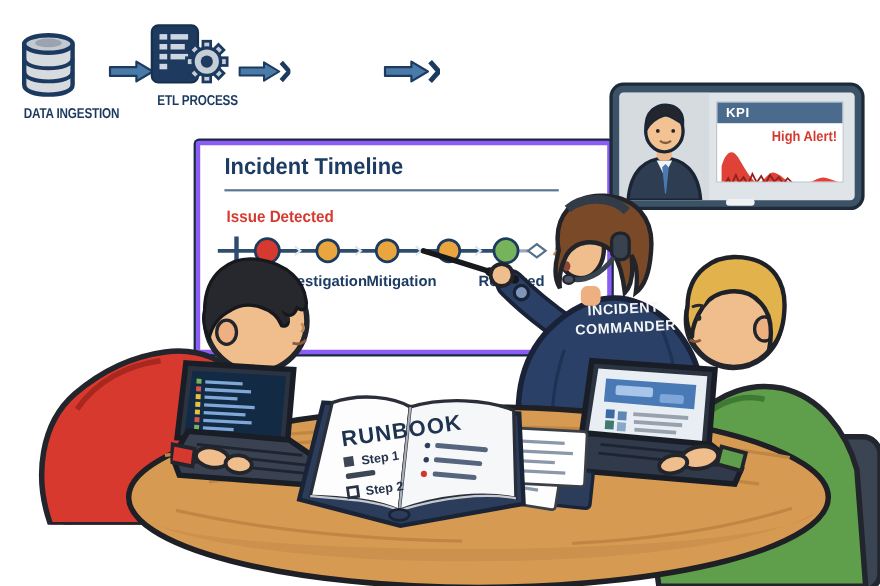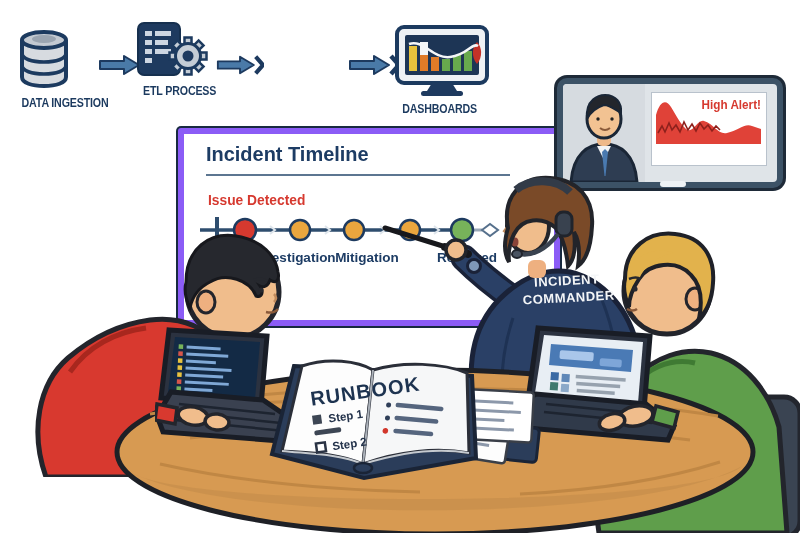--- a/index.html
+++ b/index.html
@@ -3,33 +3,33 @@
 <meta charset="utf-8">
 <style>
   html,body{margin:0;background:#fff}
   #canvas{position:relative;width:800px;height:533px;background:#ffffff;overflow:hidden;
           font-family:"Liberation Sans",sans-serif;}
   .abs{position:absolute}
   .stage{position:absolute;display:flex;flex-direction:column;align-items:flex-start}
   .pl{font-size:13px;font-weight:bold;color:#1c3a5f;white-space:nowrap;
       transform:scaleX(.82);letter-spacing:-.2px;margin-top:3px}
   .board{position:absolute;left:178px;top:128px;width:370px;height:186px;background:#fff;
-         border:6px solid #8b5cf6;border-radius:3px;box-shadow:0 0 0 2px #182a40}
+         border:4px solid #8b5cf6;border-radius:3px;box-shadow:0 0 0 2px #182a40}
   .board-title{position:absolute;left:22px;top:8px;font-size:21px;font-weight:bold;color:#1d3c64;
          transform:scaleX(.95);transform-origin:left;white-space:nowrap}
   .board-underline{position:absolute;left:22px;top:40px;width:304px;height:2px;background:#5c7691}
   .issue{position:absolute;left:24px;top:57px;font-size:15px;font-weight:bold;color:#d6392f;
          transform:scaleX(.92);transform-origin:left;white-space:nowrap}
   .tv{position:absolute;left:557px;top:78px;width:226px;height:110px;background:#dfe4e8;
       border:6px solid #3c5266;border-radius:10px;box-shadow:0 0 0 3px #1e2a38;box-sizing:border-box;overflow:hidden}
   .kpi-card{position:absolute;left:88px;top:8px;width:116px;height:74px;background:#fff;
       border:1.5px solid #b9c2cc;box-sizing:border-box;overflow:hidden}
   .kpi-head{height:19px;background:#4a6b8c;color:#fff;font-size:12px;font-weight:bold;
       line-height:19px;padding-left:8px;letter-spacing:.5px}
-  .kpi-body{position:relative;height:53px}
+  .kpi-body{position:relative;height:70px}
   .kpi-alert{position:absolute;right:5px;top:4px;color:#d6392f;font-size:13px;font-weight:bold;white-space:nowrap;
       transform:scaleX(.9);transform-origin:right}
   .tv-pill{position:absolute;left:660px;top:181px;width:26px;height:6px;background:#eef2f5;border-radius:3px}
   svg text{font-family:"Liberation Sans",sans-serif}
 </style>
 </head>
 <body>
 
 <div id="canvas">
 
@@ -83,40 +83,20 @@
     <path d="M2 9 h24 v-5 l15 9 -15 9 v-5 h-24 z" fill="#4a7aa8" stroke="#1d3a5f" stroke-width="2" stroke-linejoin="round"></path>
     <path d="M43 4 l8 9 -8 9" fill="none" stroke="#1d3a5f" stroke-width="4.5"></path>
   </svg>
 
 
   <svg class="abs" style="left:348px;top:52px" width="52" height="26" viewBox="0 0 52 26">
     <path d="M2 9 h24 v-5 l15 9 -15 9 v-5 h-24 z" fill="#4a7aa8" stroke="#1d3a5f" stroke-width="2" stroke-linejoin="round"></path>
     <path d="M43 4 l8 9 -8 9" fill="none" stroke="#1d3a5f" stroke-width="4.5"></path>
   </svg>
 
-  <div class="stage" style="left:394px;top:24px;width:110px">
-    <svg width="96" height="74" viewBox="0 0 96 74">
-      <rect x="3" y="3" width="90" height="56" rx="7" fill="#eef1f4" stroke="#1c3a5f" stroke-width="4"></rect>
-      <rect x="11" y="11" width="74" height="40" rx="2" fill="#1d3555"></rect>
-      <g>
-        <rect x="15" y="22" width="8" height="25" fill="#e7c23c"></rect>
-        <rect x="26" y="18" width="8" height="13" fill="#f4f6f8"></rect>
-          <rect x="26" y="31" width="8" height="16" fill="#e07b28"></rect>
-        <rect x="37" y="33" width="8" height="14" fill="#e07b28"></rect>
-        <rect x="48" y="35" width="8" height="12" fill="#67a94d"></rect>
-        <rect x="59" y="31" width="8" height="16" fill="#67a94d"></rect>
-        <rect x="70" y="27" width="8" height="20" fill="#67a94d"></rect>
-        <path d="M83 18 c5 5 6 15 0 22 c-6 -7 -5 -17 0 -22 z" fill="#c33228"></path>
-        <path d="M15 20 C30 15 38 35 56 33 S78 18 84 22" stroke="#f4f6f8" stroke-width="2.5" fill="none"></path>
-      </g>
-      <path d="M38 59 h20 l5 8 h-30 z" fill="#1e3a5f"></path>
-      <rect x="27" y="67" width="42" height="5" rx="2.5" fill="#1e3a5f"></rect>
-    </svg>
-    <div class="pl">DASHBOARDS</div>
-  </div>
 
   <div class="board">
     <div class="board-title">Incident Timeline</div>
     <div class="board-underline"></div>
     <div class="issue">Issue Detected</div>
     <svg class="abs" style="left:6px;top:76px" width="342" height="68" viewBox="0 0 342 68">
       <line x1="10" y1="20" x2="272" y2="20" stroke="#2e4d6e" stroke-width="3.5"></line>
       <line x1="272" y1="20" x2="292" y2="20" stroke="#9aa9b8" stroke-width="3"></line>
       <path d="M292 20 l8 -6 8 6 -8 6 z" fill="#fff" stroke="#56708c" stroke-width="2"></path>
       <line x1="27" y1="7" x2="27" y2="33" stroke="#2e4d6e" stroke-width="4"></line>
@@ -144,20 +124,21 @@
       <path d="M34 62 L41 76 L48 62 Z" fill="#f2f4f6"></path>
       <path d="M39 68 l3 -3 3 3 -2.5 24 h-1 z" fill="#4a7ab0"></path>
       <rect x="34" y="50" width="14" height="12" rx="5" fill="#eeb98a"></rect>
       <ellipse cx="41" cy="35" rx="17" ry="19" fill="#f2c292" stroke="#1a2636" stroke-width="3"></ellipse>
       <path d="M24 35 C22 15 36 11 42 11 C53 11 59 19 58 29 C51 25 47 21 41 21 C35 23 28 27 24 35 Z" fill="#23262c" stroke="#1a2636" stroke-width="2"></path>
       <circle cx="35" cy="35" r="1.7" fill="#222"></circle>
         <circle cx="49" cy="35" r="1.7" fill="#222"></circle>
       <path d="M37 44 q5 4 10 0" stroke="#8a5a3a" stroke-width="2" fill="none"></path>
     </svg>
     <div class="kpi-card">
+      <div class="kpi-head">KPI</div>
       <div class="kpi-body">
         <svg class="abs" style="left:0;bottom:0" width="113" height="53" viewBox="0 0 113 53">
           <path d="M4 22 C8 8 14 6 19 14 C25 24 28 30 34 36 C41 42 45 26 52 28 C62 31 66 42 75 40 C86 38 92 30 100 33 L109 36 L109 51 L4 51 Z" fill="#e04238"></path>
           <path d="M6 40 l4 -7 3 6 4 -9 3 7 4 -5 4 7 4 -10 4 8 4 -6 4 7 4 -8 4 6 4 -4 4 6 4 -5 4 4" stroke="#8e211c" stroke-width="1.6" fill="none"></path>
         </svg>
         <div class="kpi-alert">High Alert!</div>
       </div>
     </div>
   </div>
   <div class="tv-pill"></div>

